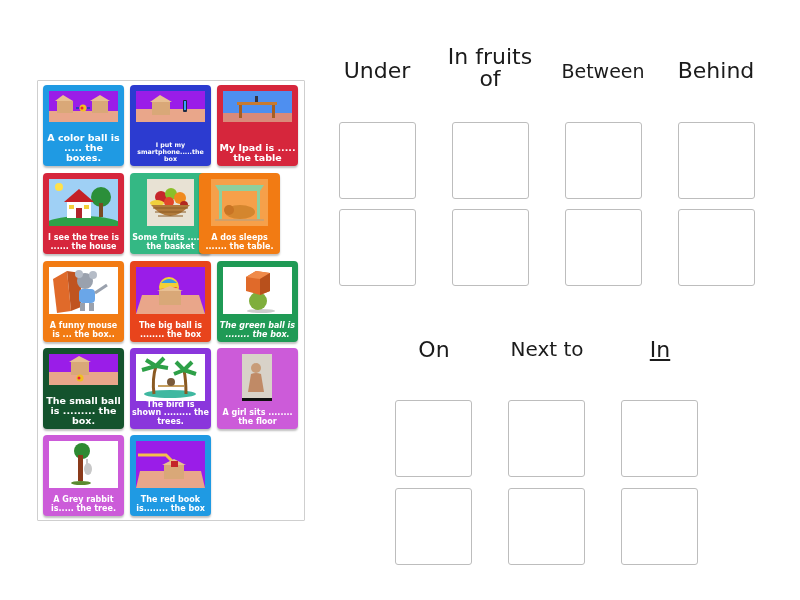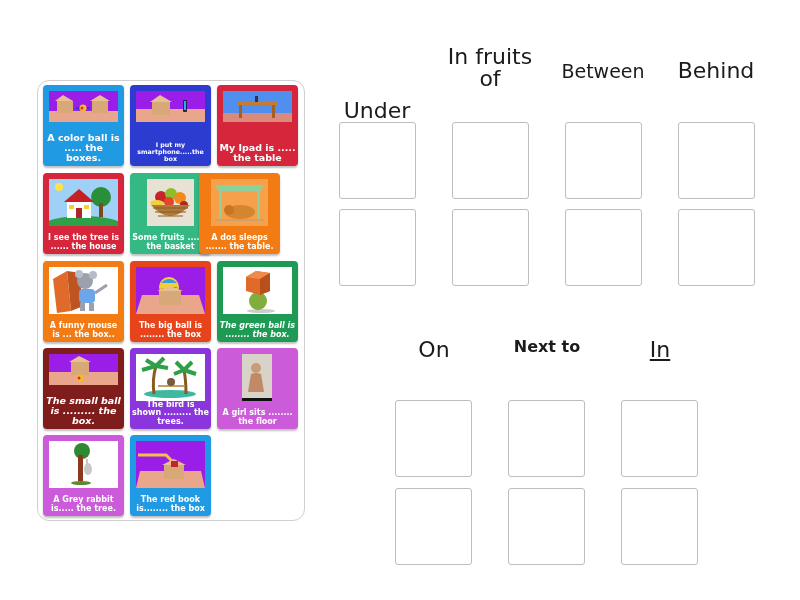--- a/index.html
+++ b/index.html
@@ -1,21 +1,21 @@
 <!DOCTYPE html>
 <html><head>
 <meta charset="utf-8">
 <style>
   * { box-sizing: border-box; margin: 0; padding: 0; }
   html, body { width: 800px; height: 600px; background: #ffffff; overflow: hidden; }
   body { position: relative; font-family: "DejaVu Sans", "Liberation Sans", sans-serif; color: #222; }
 
   .tray {
     position: absolute; left: 37px; top: 80px; width: 268px; height: 441px;
-    border: 1px solid #cfcfcf; border-radius: 12px; background: #fff;
+    border: 1px solid #cfcfcf; border-radius: 1px; background: #fff;
   }
   .card {
     position: absolute; width: 81px; height: 81px; border-radius: 4px;
     box-shadow: 0 2px 2px rgba(0,0,0,0.25);
     cursor: grab; overflow: hidden;
   }
   .card .pic {
     position: absolute; left: 6px; top: 6px; width: 69px; height: 31px; overflow: hidden;
   }
   .card .pic.tall { left: 15px; top: 6px; width: 51px; height: 47px; }
@@ -180,21 +180,21 @@
         <ellipse cx="38" cy="44" rx="14" ry="2" fill="#ccc"></ellipse>
         <circle cx="35" cy="34" r="9" fill="#7fae3c"></circle>
         <polygon points="23,10 33,4 47,6 47,24 37,28 23,24" fill="#e06a2a"></polygon>
         <polygon points="23,10 33,4 47,6 37,12" fill="#f08a4a"></polygon>
         <polygon points="37,12 47,6 47,24 37,28" fill="#b8501c"></polygon>
       </svg>
     </div>
     <div class="cap s8">The green ball is ........ the box.</div>
   </div>
 
-  <div class="card" style="left:5px;top:267px;background:#7f1d1d;font-style:italic;">
+  <div class="card" style="left:5px;top:267px;background:#14532d;">
     <div class="pic">
       <svg width="69" height="31" viewBox="0 0 69 31">
         <rect width="69" height="31" fill="#9a1de8"></rect>
         <polygon points="0,18 69,18 69,31 0,31" fill="#e9a68a"></polygon>
         <rect x="22" y="8" width="18" height="13" fill="#d9a878"></rect>
           <polygon points="20,8 30,2 42,8" fill="#e8bf92"></polygon>
         <circle cx="31" cy="24" r="3.5" fill="#f0c020"></circle>
           <circle cx="30" cy="24" r="1.5" fill="#e23"></circle>
       </svg>
     </div>
@@ -251,36 +251,36 @@
         <path d="M2,14 L30,14 L36,20" stroke="#f4c04a" stroke-width="3" fill="none"></path>
         <rect x="28" y="24" width="20" height="14" fill="#d9a878"></rect>
           <polygon points="26,24 38,18 50,24" fill="#e8bf92"></polygon>
         <rect x="35" y="20" width="7" height="6" fill="#c4242a"></rect>
       </svg>
     </div>
     <div class="cap s8">The red book is........ the box</div>
   </div>
 </div>
 
-<div class="heading" style="left:334px;top:60px;width:86px;font-size:22px;margin-top:40px;">Under</div>
+<div class="heading" style="left:334px;top:60px;width:86px;font-size:22px;">Under</div>
 <div class="heading" style="left:440px;top:46px;width:100px;font-size:22px;">In fruits of</div>
 <div class="heading" style="left:551px;top:62px;width:104px;font-size:19px;">Between</div>
 <div class="heading" style="left:668px;top:60px;width:96px;font-size:22px;">Behind</div>
 
 <div class="drop" style="left:339px;top:122px;"></div>
 <div class="drop" style="left:452px;top:122px;"></div>
 <div class="drop" style="left:565px;top:122px;"></div>
 <div class="drop" style="left:678px;top:122px;"></div>
 <div class="drop" style="left:339px;top:209px;"></div>
 <div class="drop" style="left:452px;top:209px;"></div>
 <div class="drop" style="left:565px;top:209px;"></div>
 <div class="drop" style="left:678px;top:209px;"></div>
 
 <div class="heading" style="left:396px;top:339px;width:76px;font-size:22px;">On</div>
-<div class="heading" style="left:494px;top:339px;width:106px;font-size:16px;font-weight:bold;">Next to</div>
+<div class="heading" style="left:494px;top:339px;width:106px;font-size:20px;">Next to</div>
 <div class="heading" style="left:622px;top:339px;width:76px;font-size:22px;text-decoration:underline;">In</div>
 
 <div class="drop" style="left:395px;top:400px;"></div>
 <div class="drop" style="left:508px;top:400px;"></div>
 <div class="drop" style="left:621px;top:400px;"></div>
 <div class="drop" style="left:395px;top:488px;"></div>
 <div class="drop" style="left:508px;top:488px;"></div>
 <div class="drop" style="left:621px;top:488px;"></div>
 
 </body></html>

